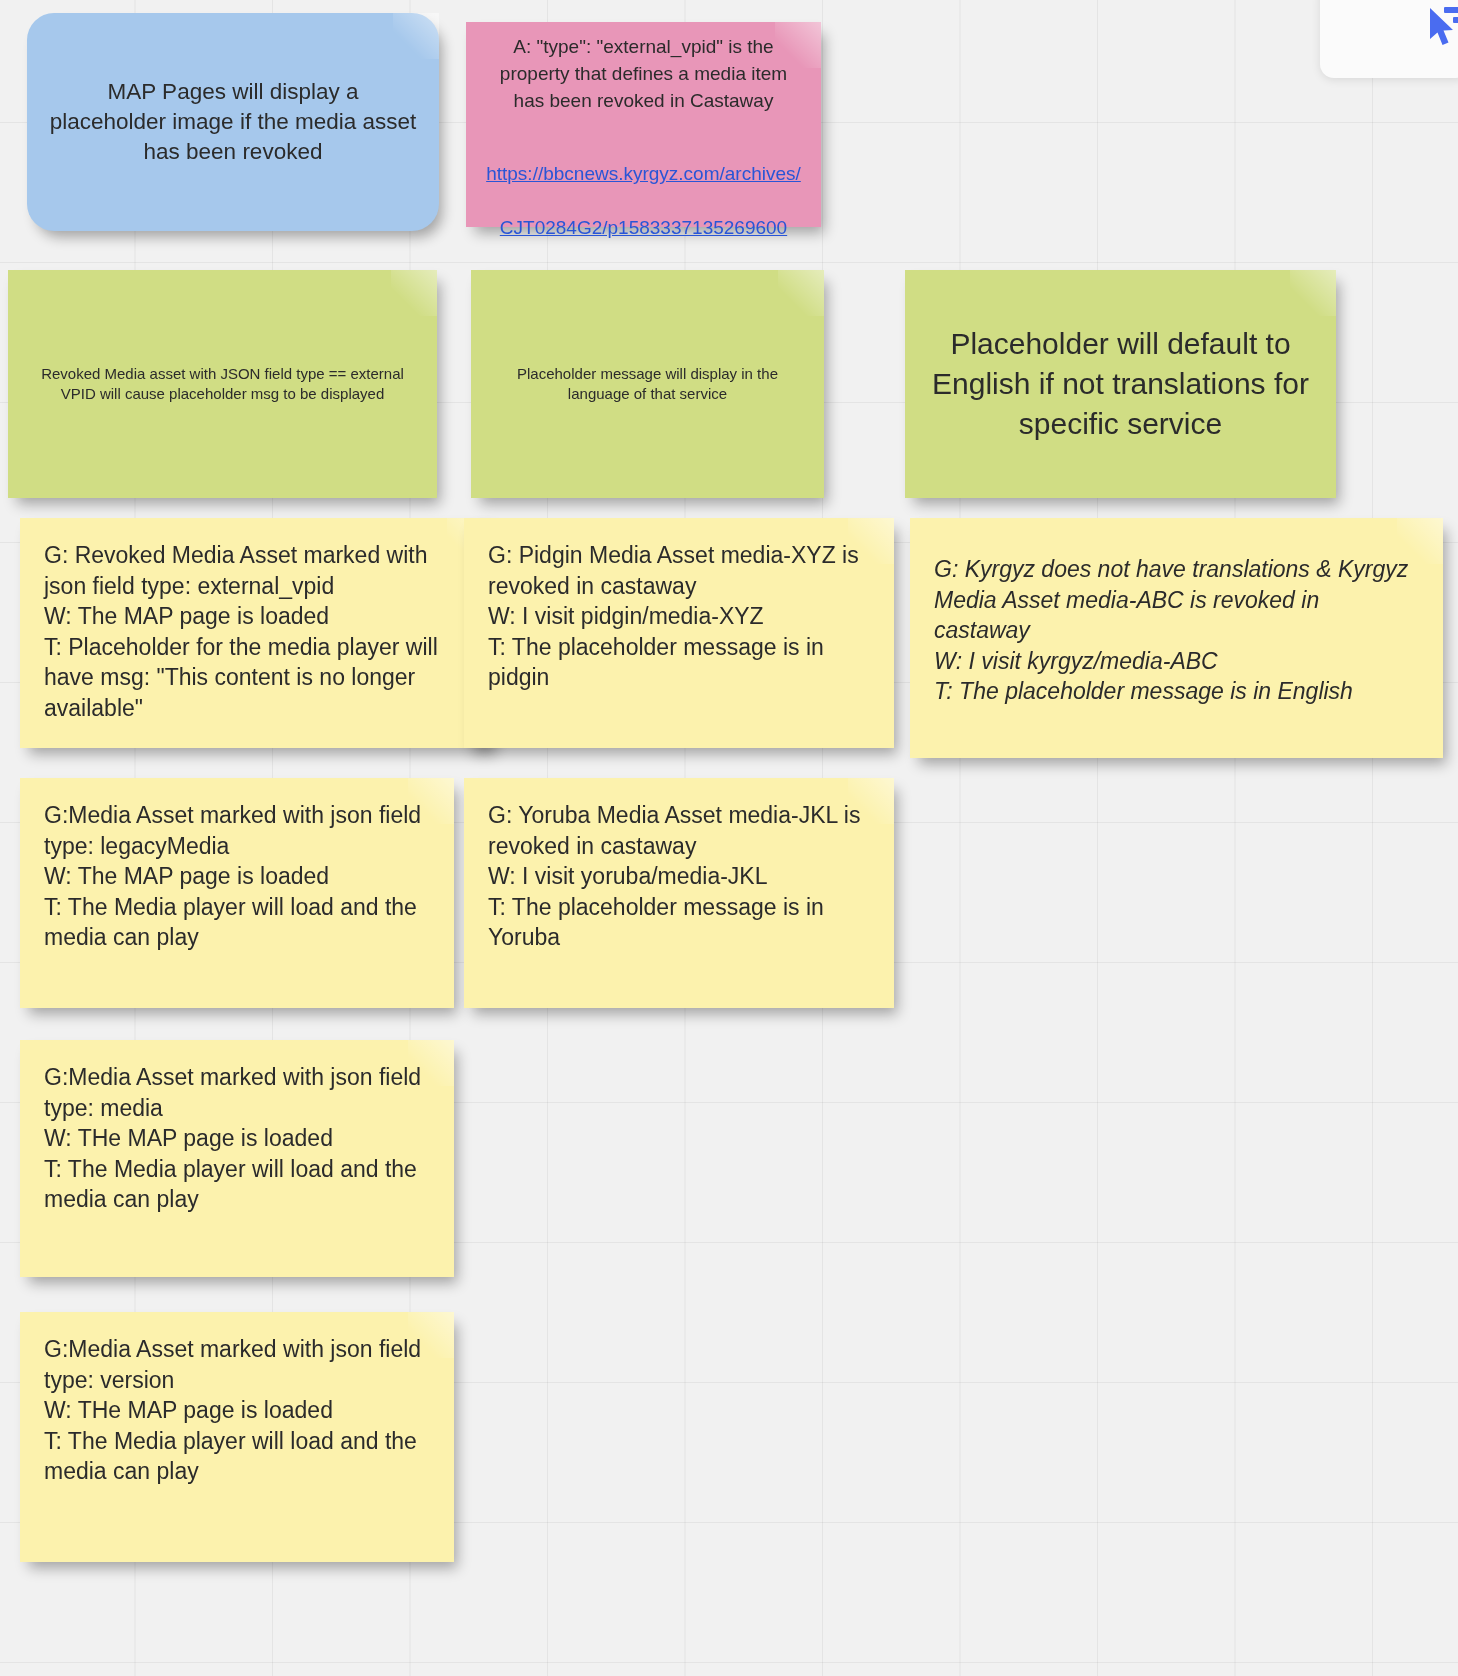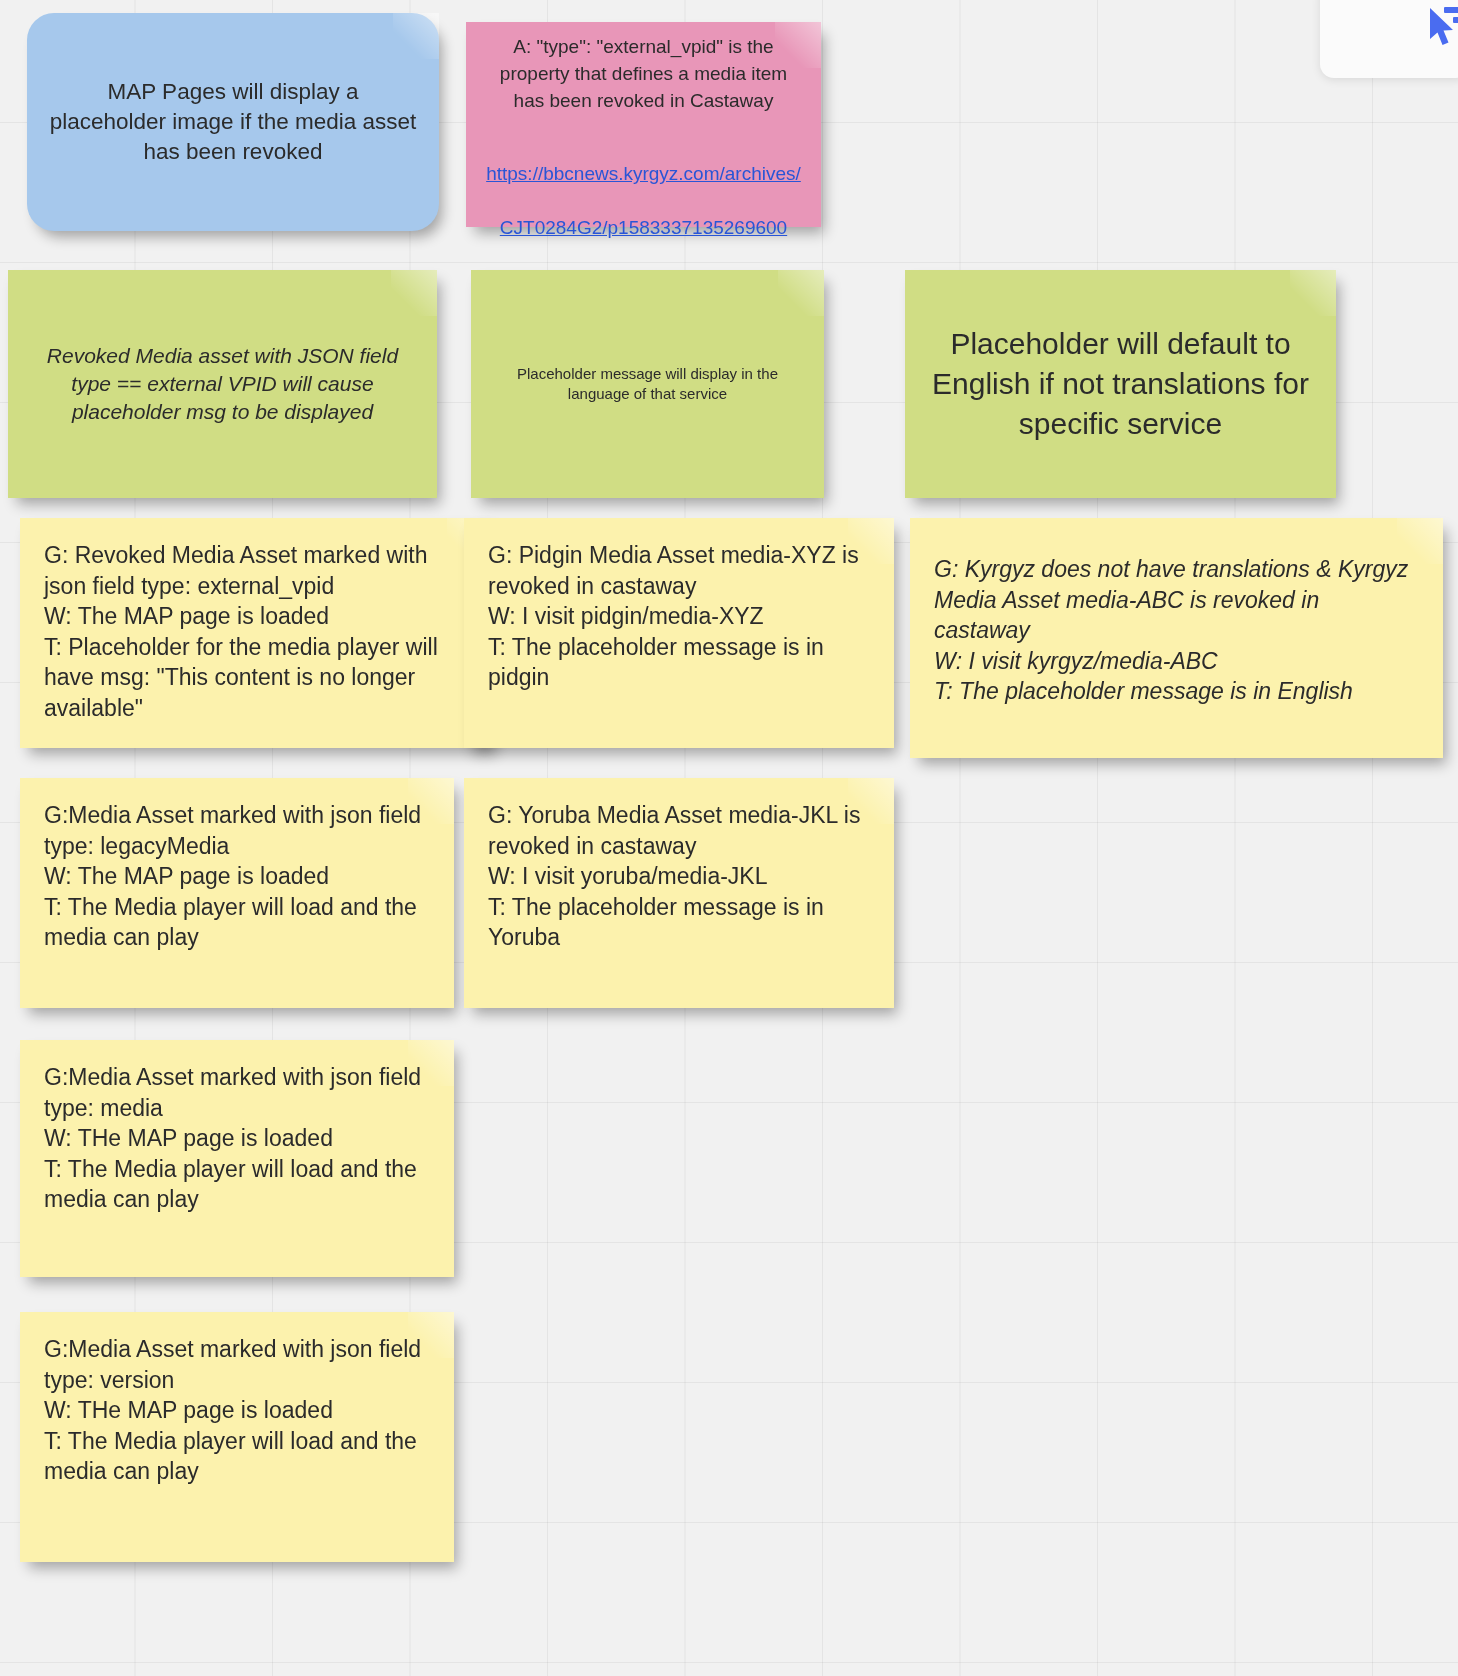--- a/index.html
+++ b/index.html
@@ -92,22 +92,21 @@
   .note-link {
     color: #2955d6;
     text-decoration: underline;
     word-break: break-all;
     cursor: pointer;
   }
   .pink-gap { display: block; height: 20px; }
 
   #note-green-revoked {
     left: 8px;   top: 270px;  width: 429px; height: 228px;
-    font-size: 21px;
-    font-style: italic;
+    font-size: 15px;
   }
   #note-green-language {
     left: 463px; top: 270px;  width: 353px; height: 228px;
     font-size: 15px;
     margin-left: 8px;
   }
   #note-green-default-english {
     left: 905px; top: 270px;  width: 431px; height: 228px;
     font-size: 30px;
   }

